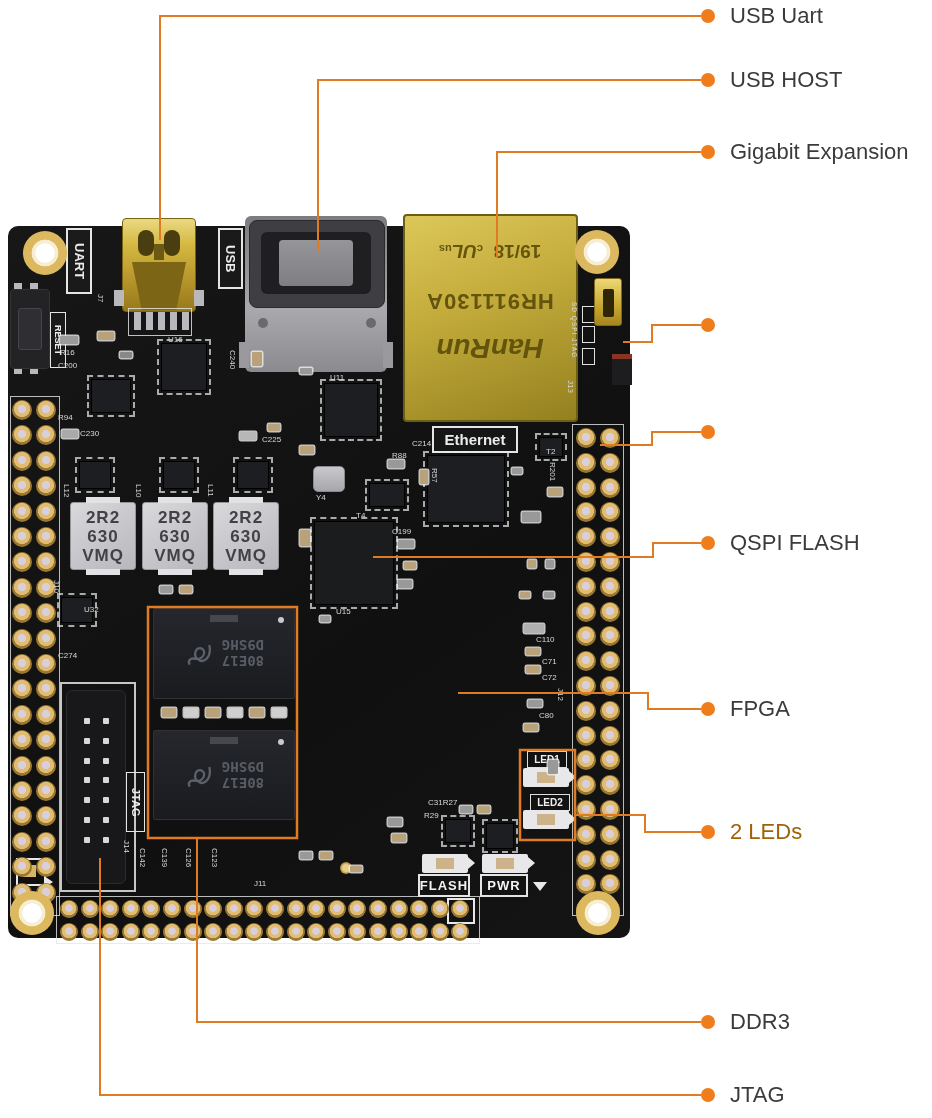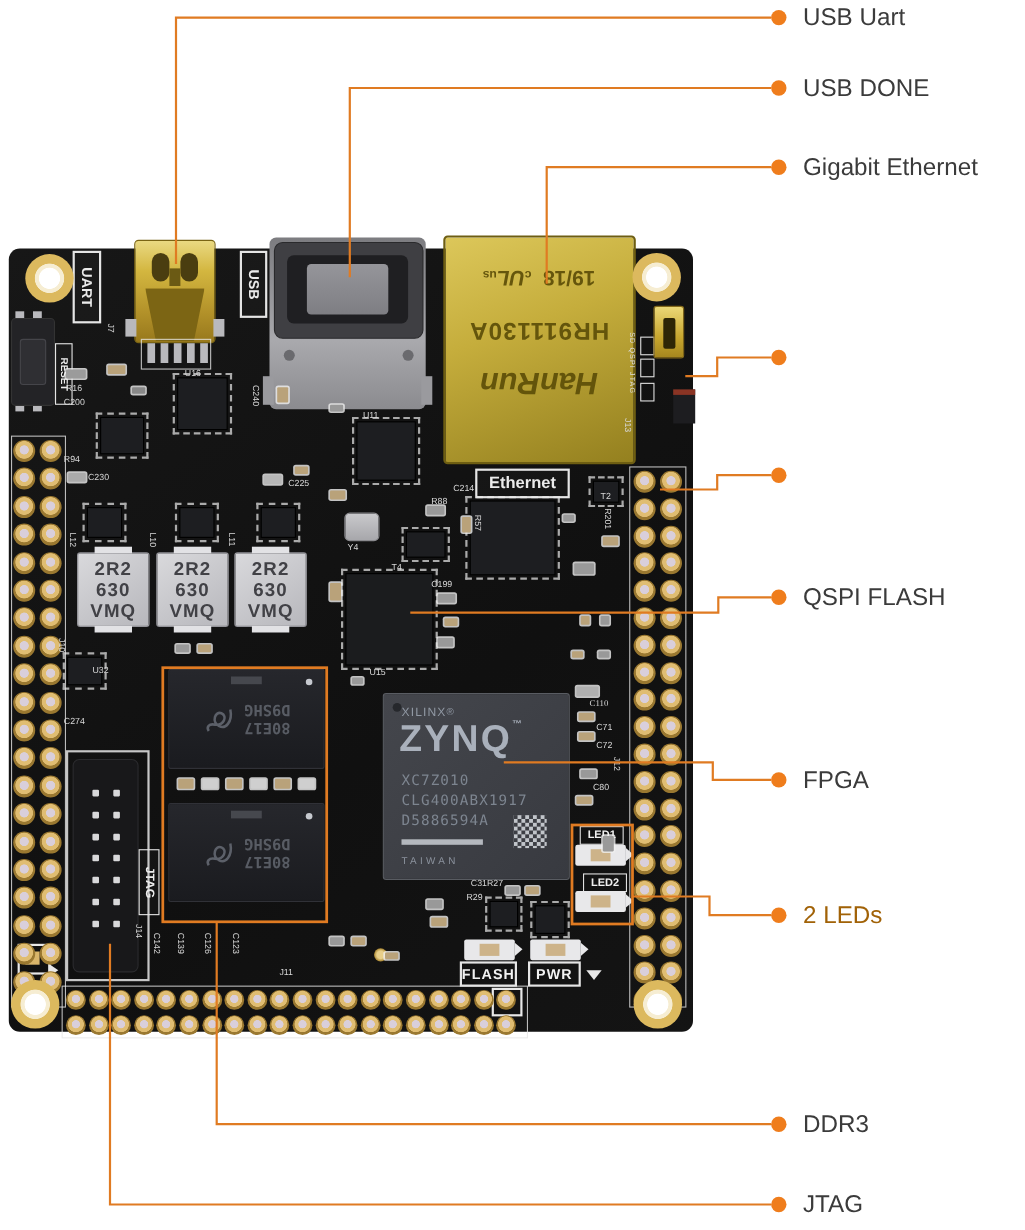--- a/index.html
+++ b/index.html
@@ -123,30 +123,20 @@
   <div class="abs ind" style="left:213px;top:502px">
     <div>2R2</div>
     <div>630</div>
     <div>VMQ</div>
   </div>
 
   <div class="abs" style="left:313px;top:466px;width:30px;height:24px;background:linear-gradient(#c9c9cc,#a7a7ab);border-radius:5px;border:1px solid #8a8a8e"></div>
 
   <div class="abs qfn" style="left:315px;top:522px;width:78px;height:82px;background:#1b1c1e"></div>
 
-  <div class="abs zynq">
-    <div class="abs" style="left:16px;top:11px;font-size:11px;letter-spacing:1px;color:#9098a3"><span>XILINX</span><span class="sup">®</span></div>
-    <div class="abs" style="left:14px;top:22px;font-size:34px;font-weight:bold;color:#a9b0bb;letter-spacing:2px"><span>ZYNQ</span><span class="sup">™</span></div>
-    <div class="abs chiptxt" style="top:72px">XC7Z010</div>
-    <div class="abs chiptxt" style="top:90px">CLG400ABX1917</div>
-    <div class="abs chiptxt" style="top:108px">D5886594A</div>
-    <div class="abs" style="left:16px;top:132px;width:74px;height:5px;background:#c9ced4;opacity:.85"></div>
-    <div class="abs" style="left:16px;top:146px;font-size:9px;letter-spacing:3px;color:#8b929d">TAIWAN</div>
-    <div class="abs qr" style="left:118px;top:110px"></div>
-  </div>
 
   <div class="abs ddr" style="left:153px;top:608px;height:89px">
     <div class="ddr-rot">
       <div class="ddr-txt">
         <div>80E17</div>
         <div>D9SHG</div>
       </div>
       <svg width="30" height="30" viewBox="0 0 26 26">
           <path d="M4 20 C2 10 8 4 13 7 C19 10 16 19 11 17 C6 15 9 7 16 8 C21 9 23 6 21 3" fill="none" stroke="#5c6069" stroke-width="2"></path>
         </svg>
@@ -407,21 +397,21 @@
     <div class="abs refdes" style="left: 236px; top: 350px; transform: rotate(90deg); transform-origin: 0px 0px;">C240</div>
     <div class="abs refdes" style="left: 330px; top: 374px;">U11</div>
     <div class="abs refdes" style="left: 262px; top: 436px;">C225</div>
     <div class="abs refdes" style="left: 316px; top: 494px;">Y4</div>
     <div class="abs refdes" style="left: 356px; top: 512px;">T4</div>
     <div class="abs refdes" style="left: 392px; top: 528px;">C199</div>
     <div class="abs refdes" style="left: 336px; top: 608px;">U15</div>
     <div class="abs refdes" style="left: 60px; top: 580px; transform: rotate(90deg); transform-origin: 0px 0px;">J10</div>
     <div class="abs refdes" style="left: 84px; top: 606px;">U32</div>
     <div class="abs refdes" style="left: 58px; top: 652px;">C274</div>
-    <div class="abs refdes" style="left: 536px; top: 636px; font-family: Liberation Serif, serif;">C110</div>
+    <div class="abs refdes" style="left: 536px; top: 636px;">C110</div>
     <div class="abs refdes" style="left: 542px; top: 658px;">C71</div>
     <div class="abs refdes" style="left: 542px; top: 674px;">C72</div>
     <div class="abs refdes" style="left: 539px; top: 712px;">C80</div>
     <div class="abs refdes" style="left: 546px; top: 448px;">T2</div>
     <div class="abs refdes" style="left: 556px; top: 462px; transform: rotate(90deg); transform-origin: 0px 0px;">R201</div>
     <div class="abs refdes" style="left: 412px; top: 440px;">C214</div>
     <div class="abs refdes" style="left: 392px; top: 452px;">R88</div>
     <div class="abs refdes" style="left: 438px; top: 468px; transform: rotate(90deg); transform-origin: 0px 0px;">R57</div>
     <div class="abs refdes" style="left: 70px; top: 484px; transform: rotate(90deg); transform-origin: 0px 0px;">L12</div>
     <div class="abs refdes" style="left: 142px; top: 484px; transform: rotate(90deg); transform-origin: 0px 0px;">L10</div>
@@ -454,20 +444,20 @@
       <rect x="520" y="750" width="55" height="90" fill="none" stroke="#e07b22" stroke-width="2.5"></rect>
       <polyline points="575,815 645,815 645,832 701,832" fill="none" stroke="#e07b22" stroke-width="2"></polyline>
       <circle cx="708" cy="832" r="7" fill="#ef7d1c"></circle>
       <rect x="148" y="607" width="149" height="231" fill="none" stroke="#e07b22" stroke-width="2.5"></rect>
       <polyline points="197,838 197,1022 701,1022" fill="none" stroke="#e07b22" stroke-width="2"></polyline>
       <circle cx="708" cy="1022" r="7" fill="#ef7d1c"></circle>
       <polyline points="100,858 100,1095 701,1095" fill="none" stroke="#e07b22" stroke-width="2"></polyline>
       <circle cx="708" cy="1095" r="7" fill="#ef7d1c"></circle>
     </svg>
     <div class="abs callout-label" style="left: 730px; top: 1px; color: rgb(59, 59, 59);">USB Uart</div>
-    <div class="abs callout-label" style="left: 730px; top: 65px; color: rgb(59, 59, 59);">USB DONE</div>
-    <div class="abs callout-label" style="left: 730px; top: 137px; color: rgb(59, 59, 59);">Gigabit Ethernet</div>
+    <div class="abs callout-label" style="left: 730px; top: 65px; color: rgb(59, 59, 59);">USB HOST</div>
+    <div class="abs callout-label" style="left: 730px; top: 137px; color: rgb(59, 59, 59);">Gigabit Expansion</div>
     <div class="abs callout-label" style="left: 730px; top: 528px; color: rgb(59, 59, 59);">QSPI FLASH</div>
     <div class="abs callout-label" style="left: 730px; top: 694px; color: rgb(59, 59, 59);">FPGA</div>
     <div class="abs callout-label" style="left: 730px; top: 817px; color: #a16207;">2 LEDs</div>
     <div class="abs callout-label" style="left: 730px; top: 1007px; color: rgb(59, 59, 59);">DDR3</div>
     <div class="abs callout-label" style="left: 730px; top: 1080px; color: rgb(59, 59, 59);">JTAG</div>
   </div>
 
 </body></html>

